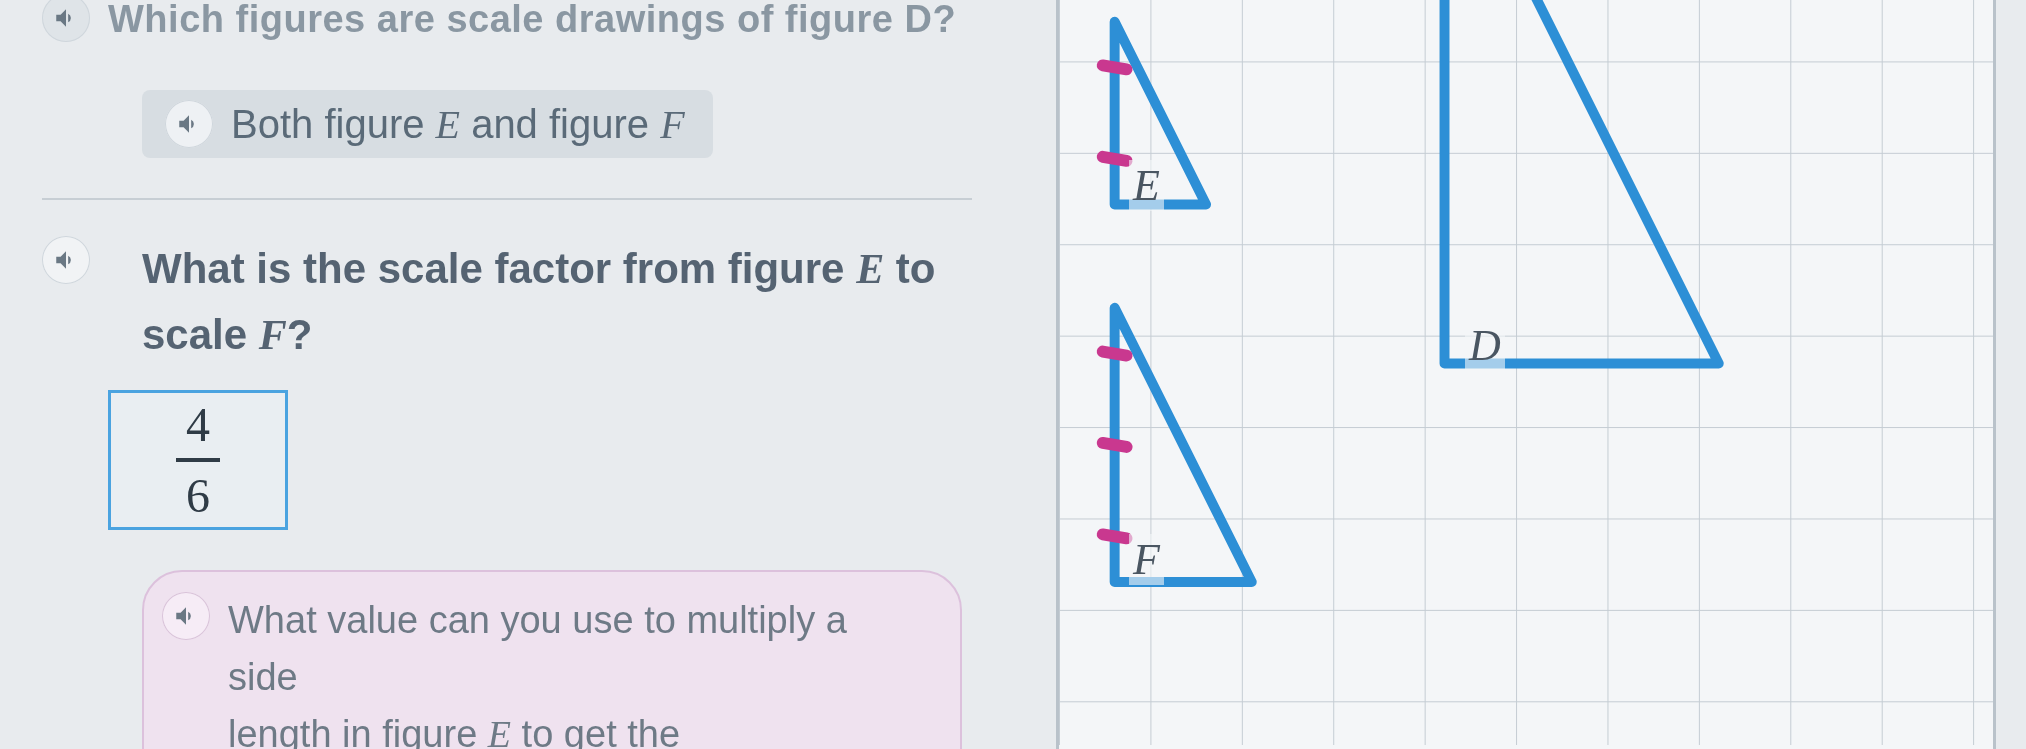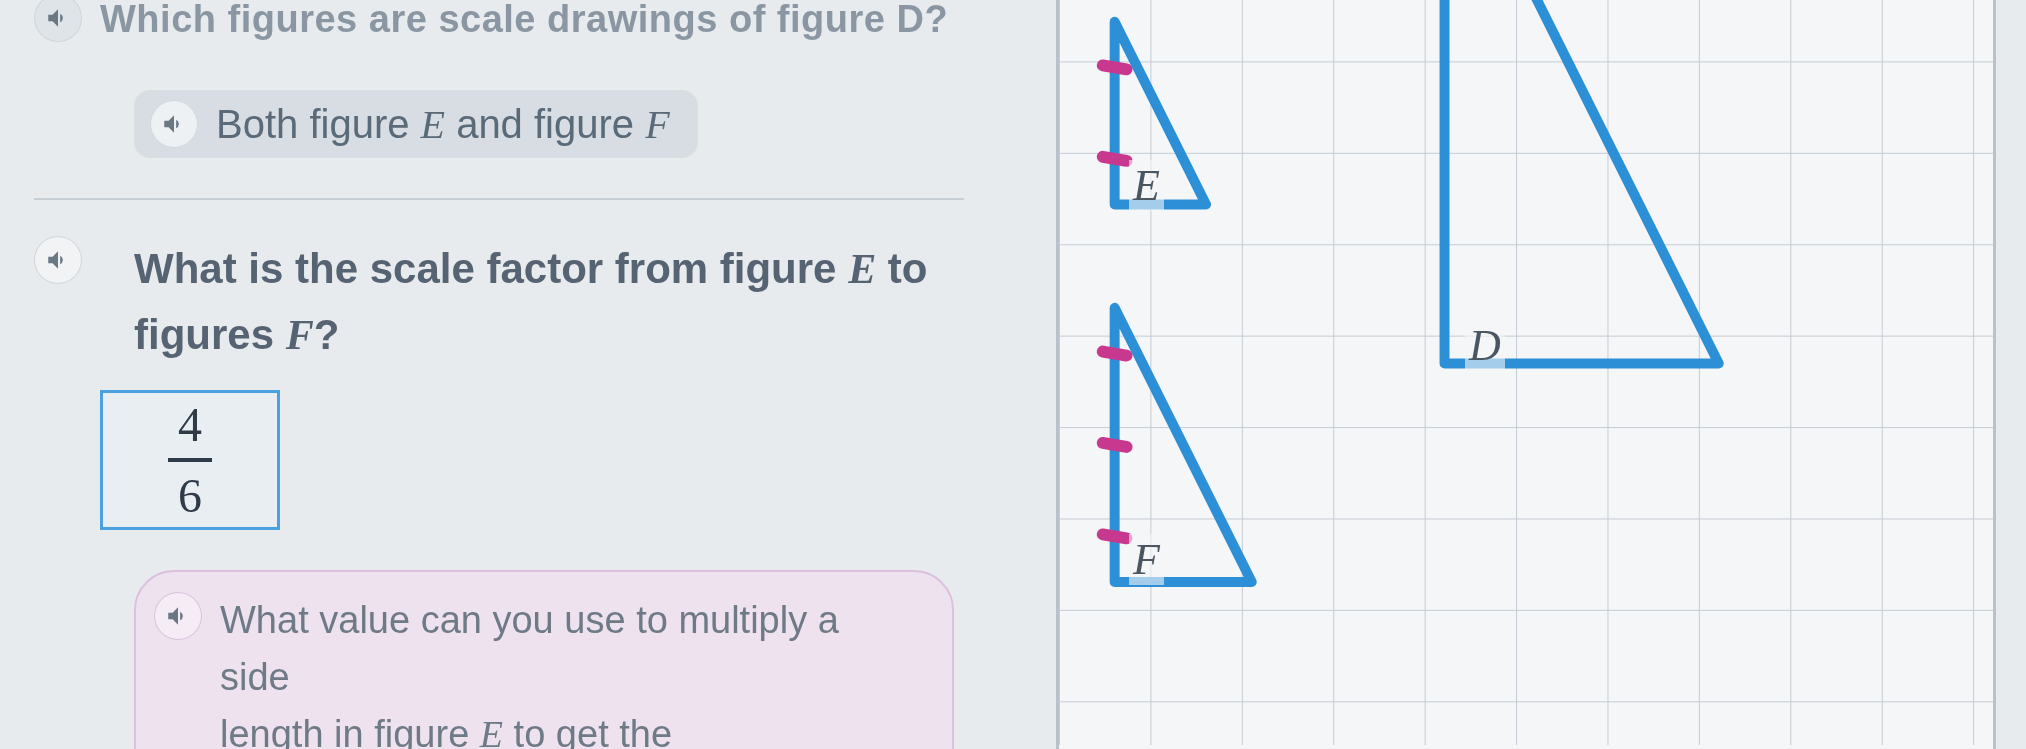--- a/index.html
+++ b/index.html
@@ -7,21 +7,21 @@
     font-family: Arial, Helvetica, sans-serif;
     background: #e8ebee;
     width: 2026px;
     height: 749px;
     overflow: hidden;
     position: relative;
     color: #5a6a78;
   }
   .left-col {
     position: absolute;
-    left: 4px;
+    left: 12px;
     top: 0;
     width: 1000px;
     height: 100%;
     padding-left: 30px;
   }
   .row {
     display: flex;
     align-items: flex-start;
     gap: 18px;
   }
@@ -45,22 +45,22 @@
     padding-top: 4px;
     letter-spacing: 0.5px;
   }
   .answer-chip {
     margin-left: 100px;
     margin-top: 48px;
     display: inline-flex;
     align-items: center;
     gap: 18px;
     background: #d7dde2;
-    border-radius: 16px;
-    padding: 10px 28px 10px 16px;
+    border-radius: 8px;
+    padding: 10px 28px 10px 23px;
   }
   .answer-chip .audio-icon { background: #eef1f4; }
   .answer-text { font-size: 40px; color: #5a6a78; }
   .italic { font-style: italic; font-family: "Times New Roman", serif; }
   .divider {
     margin-top: 40px;
     border: none;
     border-top: 2px solid #c7ced4;
     width: 930px;
   }
@@ -163,21 +163,21 @@
   <hr class="divider">
 
   <div class="row q2">
     <div class="audio-icon">
       <svg viewBox="0 0 24 24">
           <path d="M3 9v6h4l5 5V4L7 9H3zm13.5 3a4.5 4.5 0 0 0-2.5-4v8a4.5 4.5 0 0 0 2.5-4z"></path>
         </svg>
     </div>
     <div class="q2-text">
       <span>What is the scale factor from figure </span><span class="italic">E</span><span> to</span><br>
-      <span>figures </span><span class="italic">F</span><span>?</span>
+      <span>scale </span><span class="italic">F</span><span>?</span>
     </div>
   </div>
 
   <div class="input-box">
     <div class="frac">
       <div>4</div>
       <div class="bar"></div>
       <div>6</div>
     </div>
   </div>

